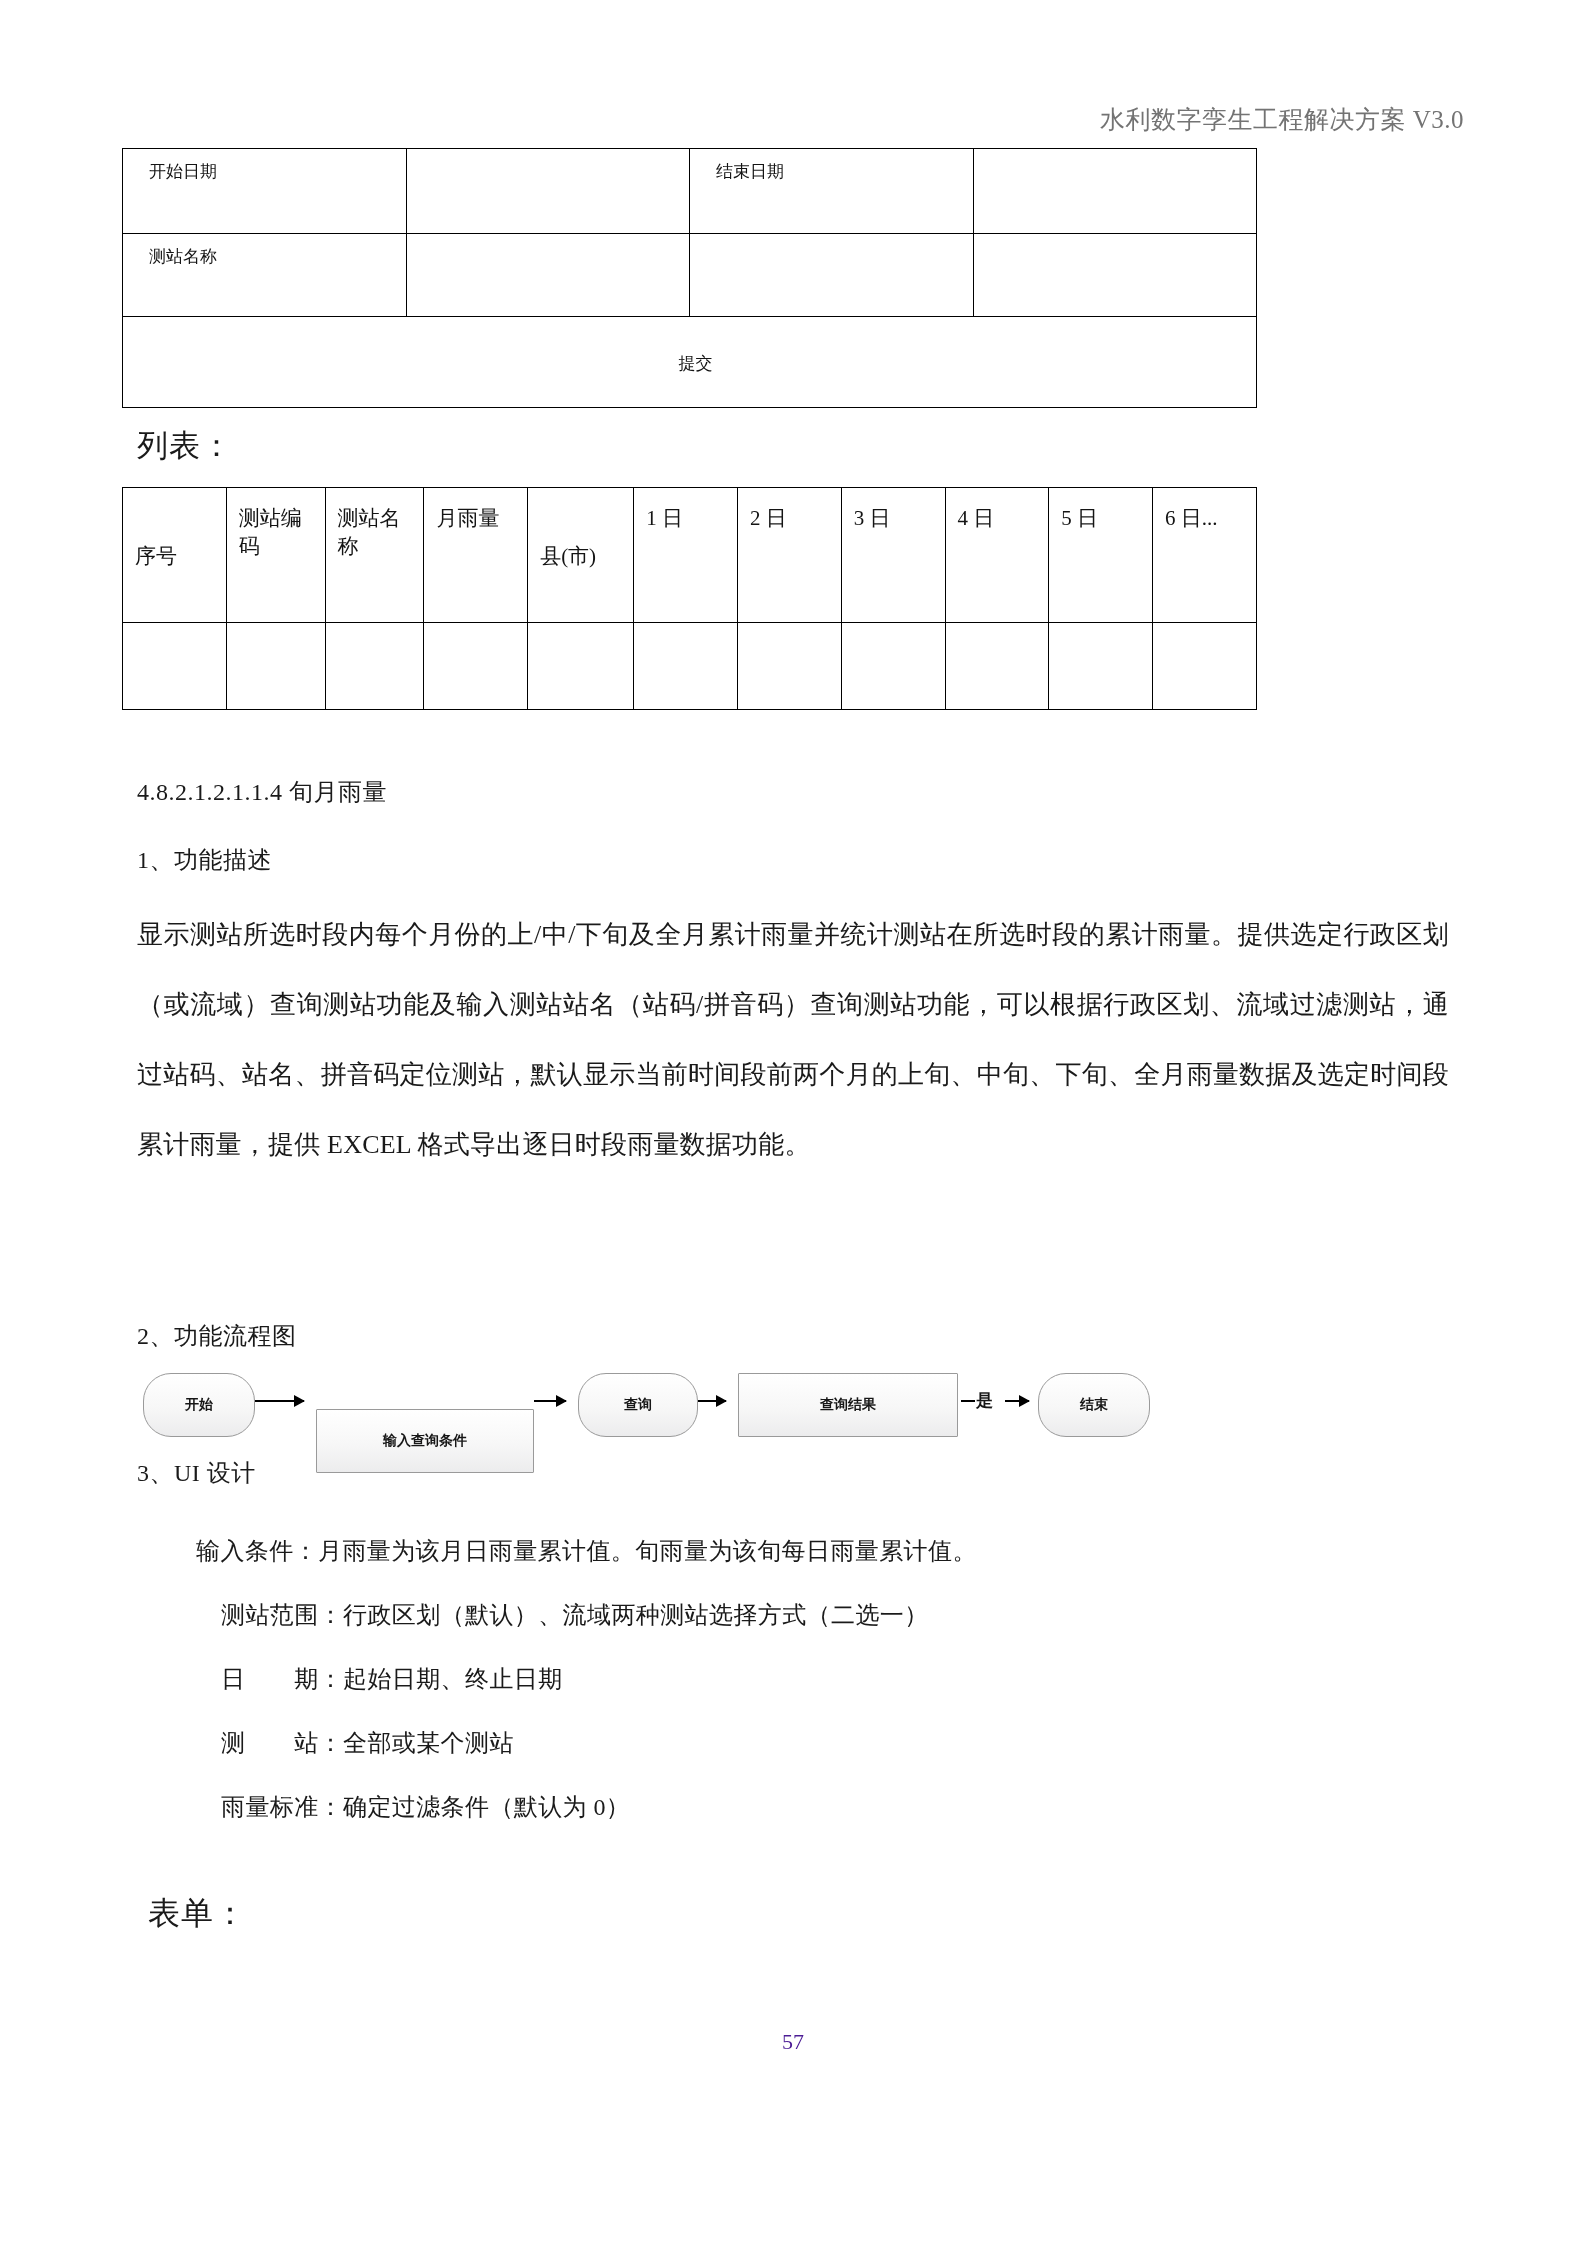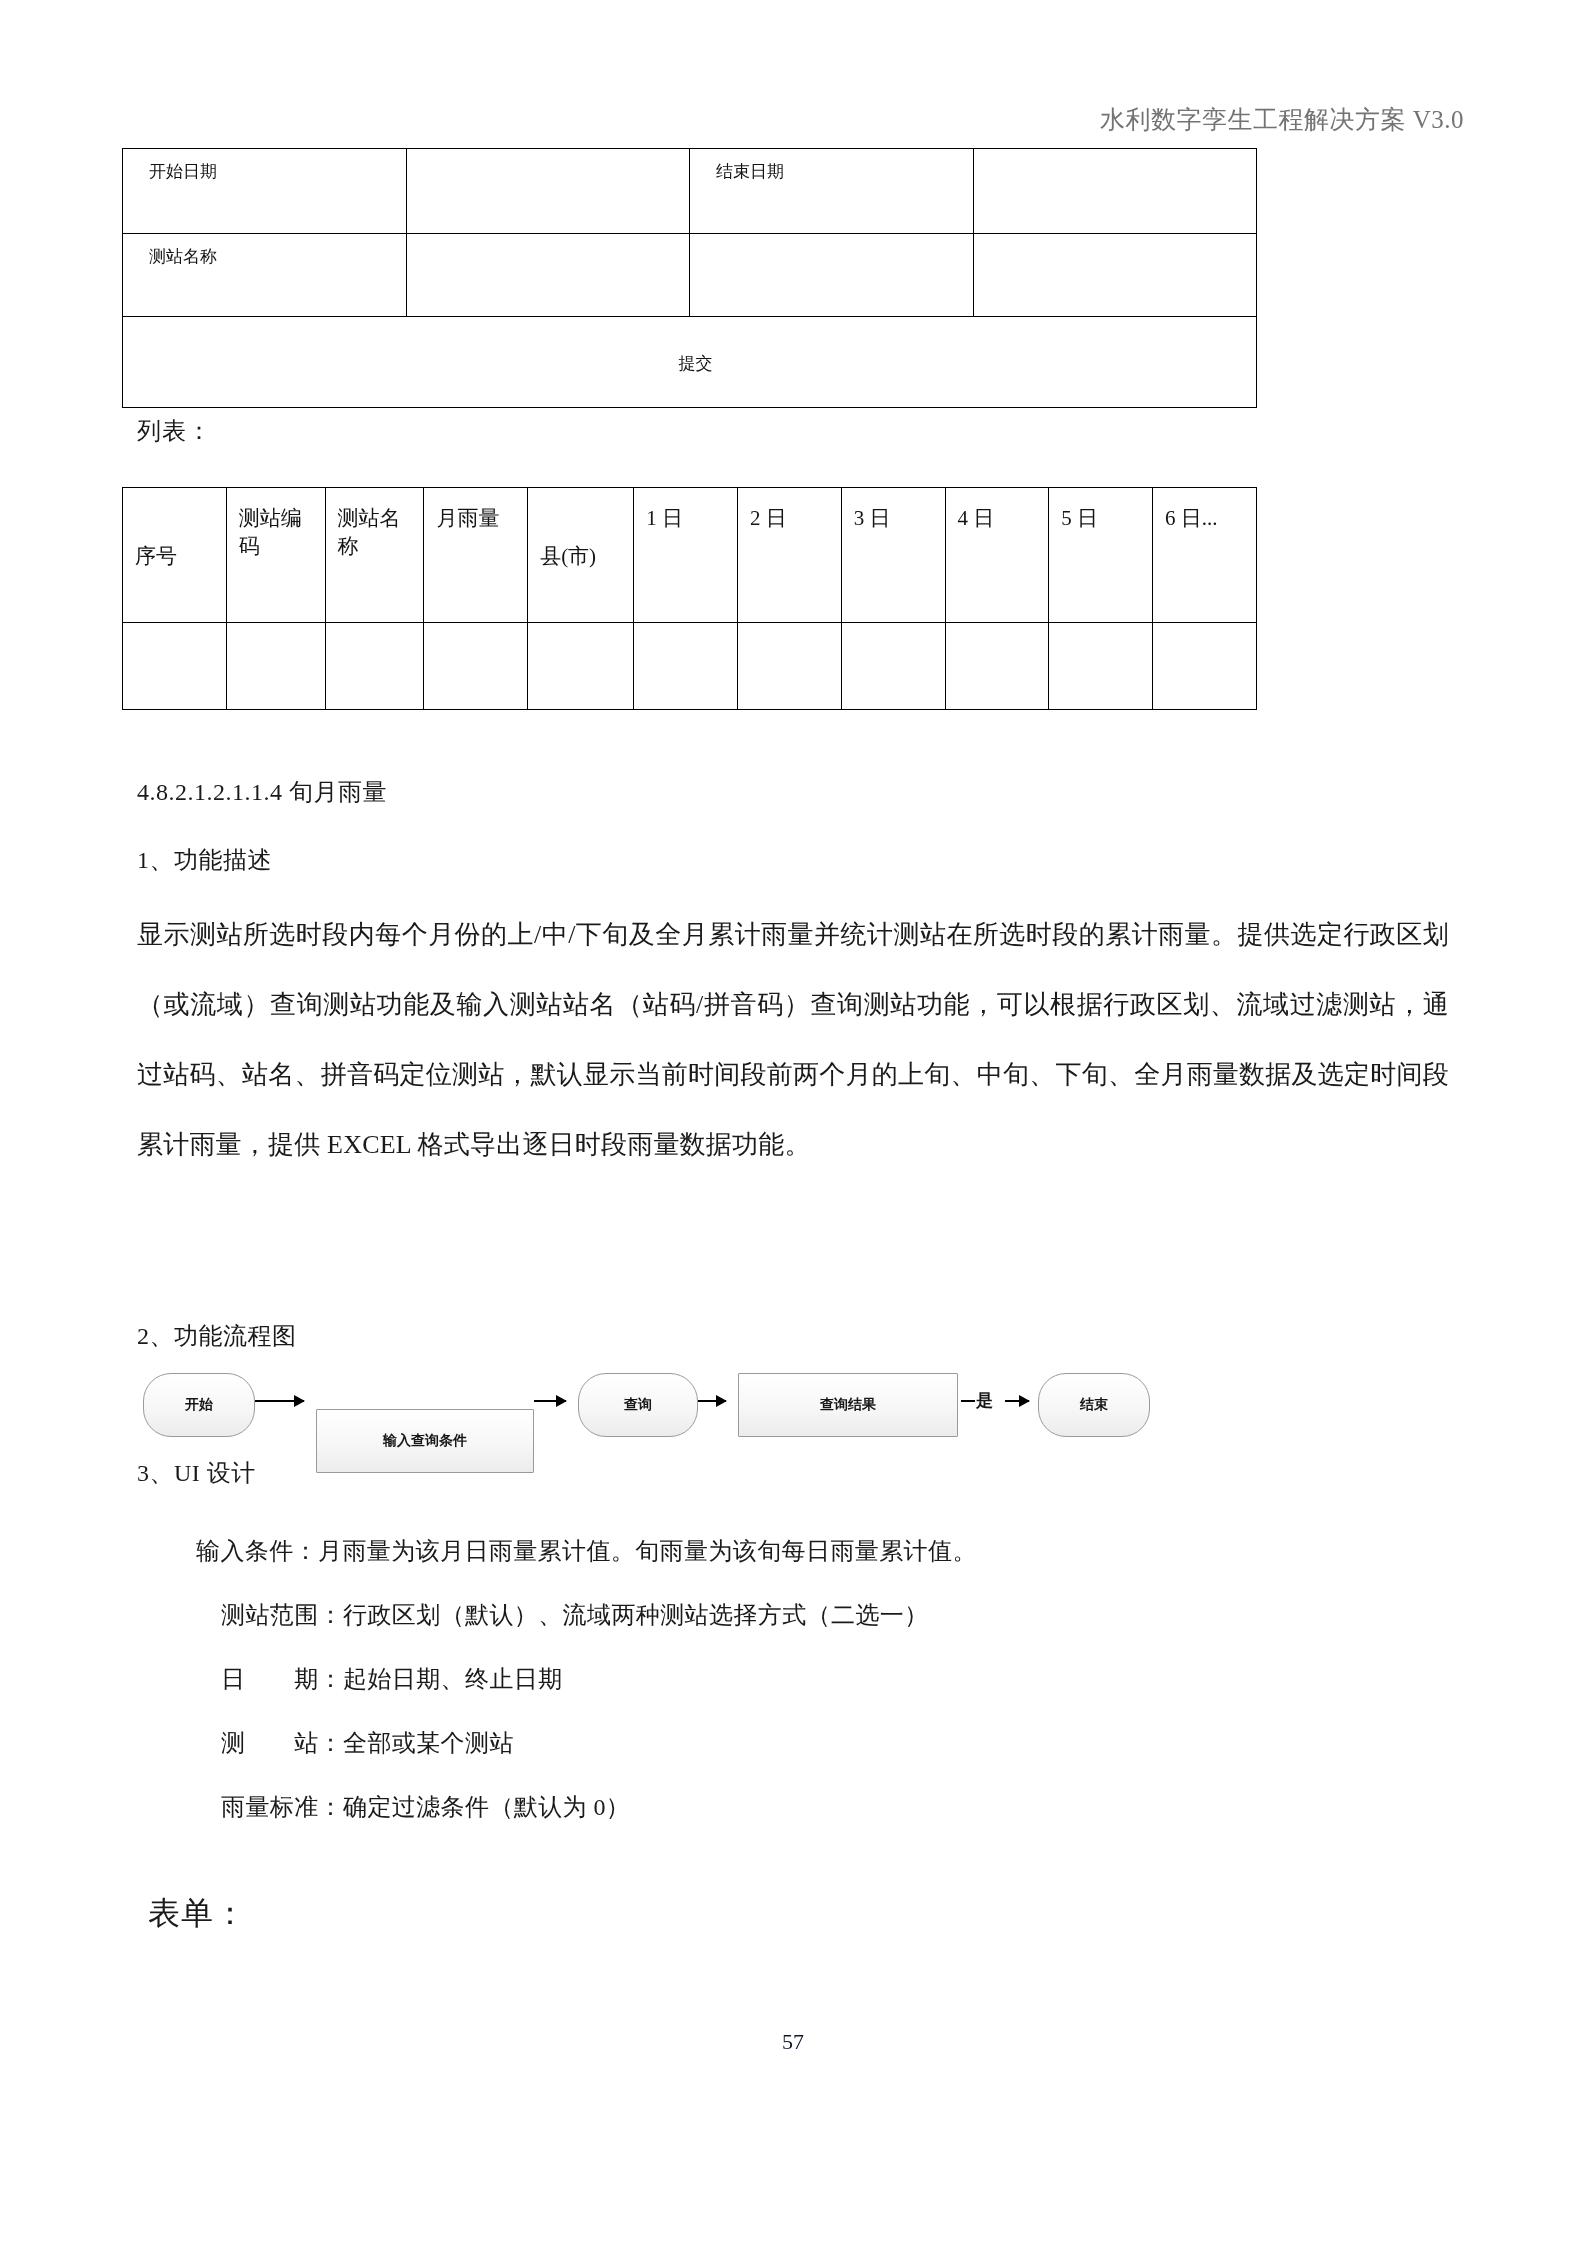--- a/index.html
+++ b/index.html
@@ -55,22 +55,22 @@
     text-align: center;
     vertical-align: middle;
     height: 66px;
     padding-top: 14px;
   }
 
   
   .list-caption {
     position: absolute;
     left: 137px;
-    top: 415px;
-    font-size: 24px;
+    top: 425px;
+    font-size: 31px;
     letter-spacing: 1px;
   }
 
   
   #list-table { position: absolute; left: 122px; top: 487px; }
   #list-table td {
     height: 110px;
     font-size: 21px;
     padding: 16px 10px 8px 12px;
   }
@@ -196,21 +196,21 @@
   }
 
   
   .page-number {
     position: absolute;
     left: 0;
     right: 0;
     top: 2029px;
     text-align: center;
     font-size: 22px;
-    color: #0f172a;
+    color: #4c1d95;
   }
 </style>
 </head>
 <body>
 
 <div class="page">
 
   <div class="doc-header">水利数字孪生工程解决方案 V3.0</div>
 
   <table class="doc-table" id="form-table">

